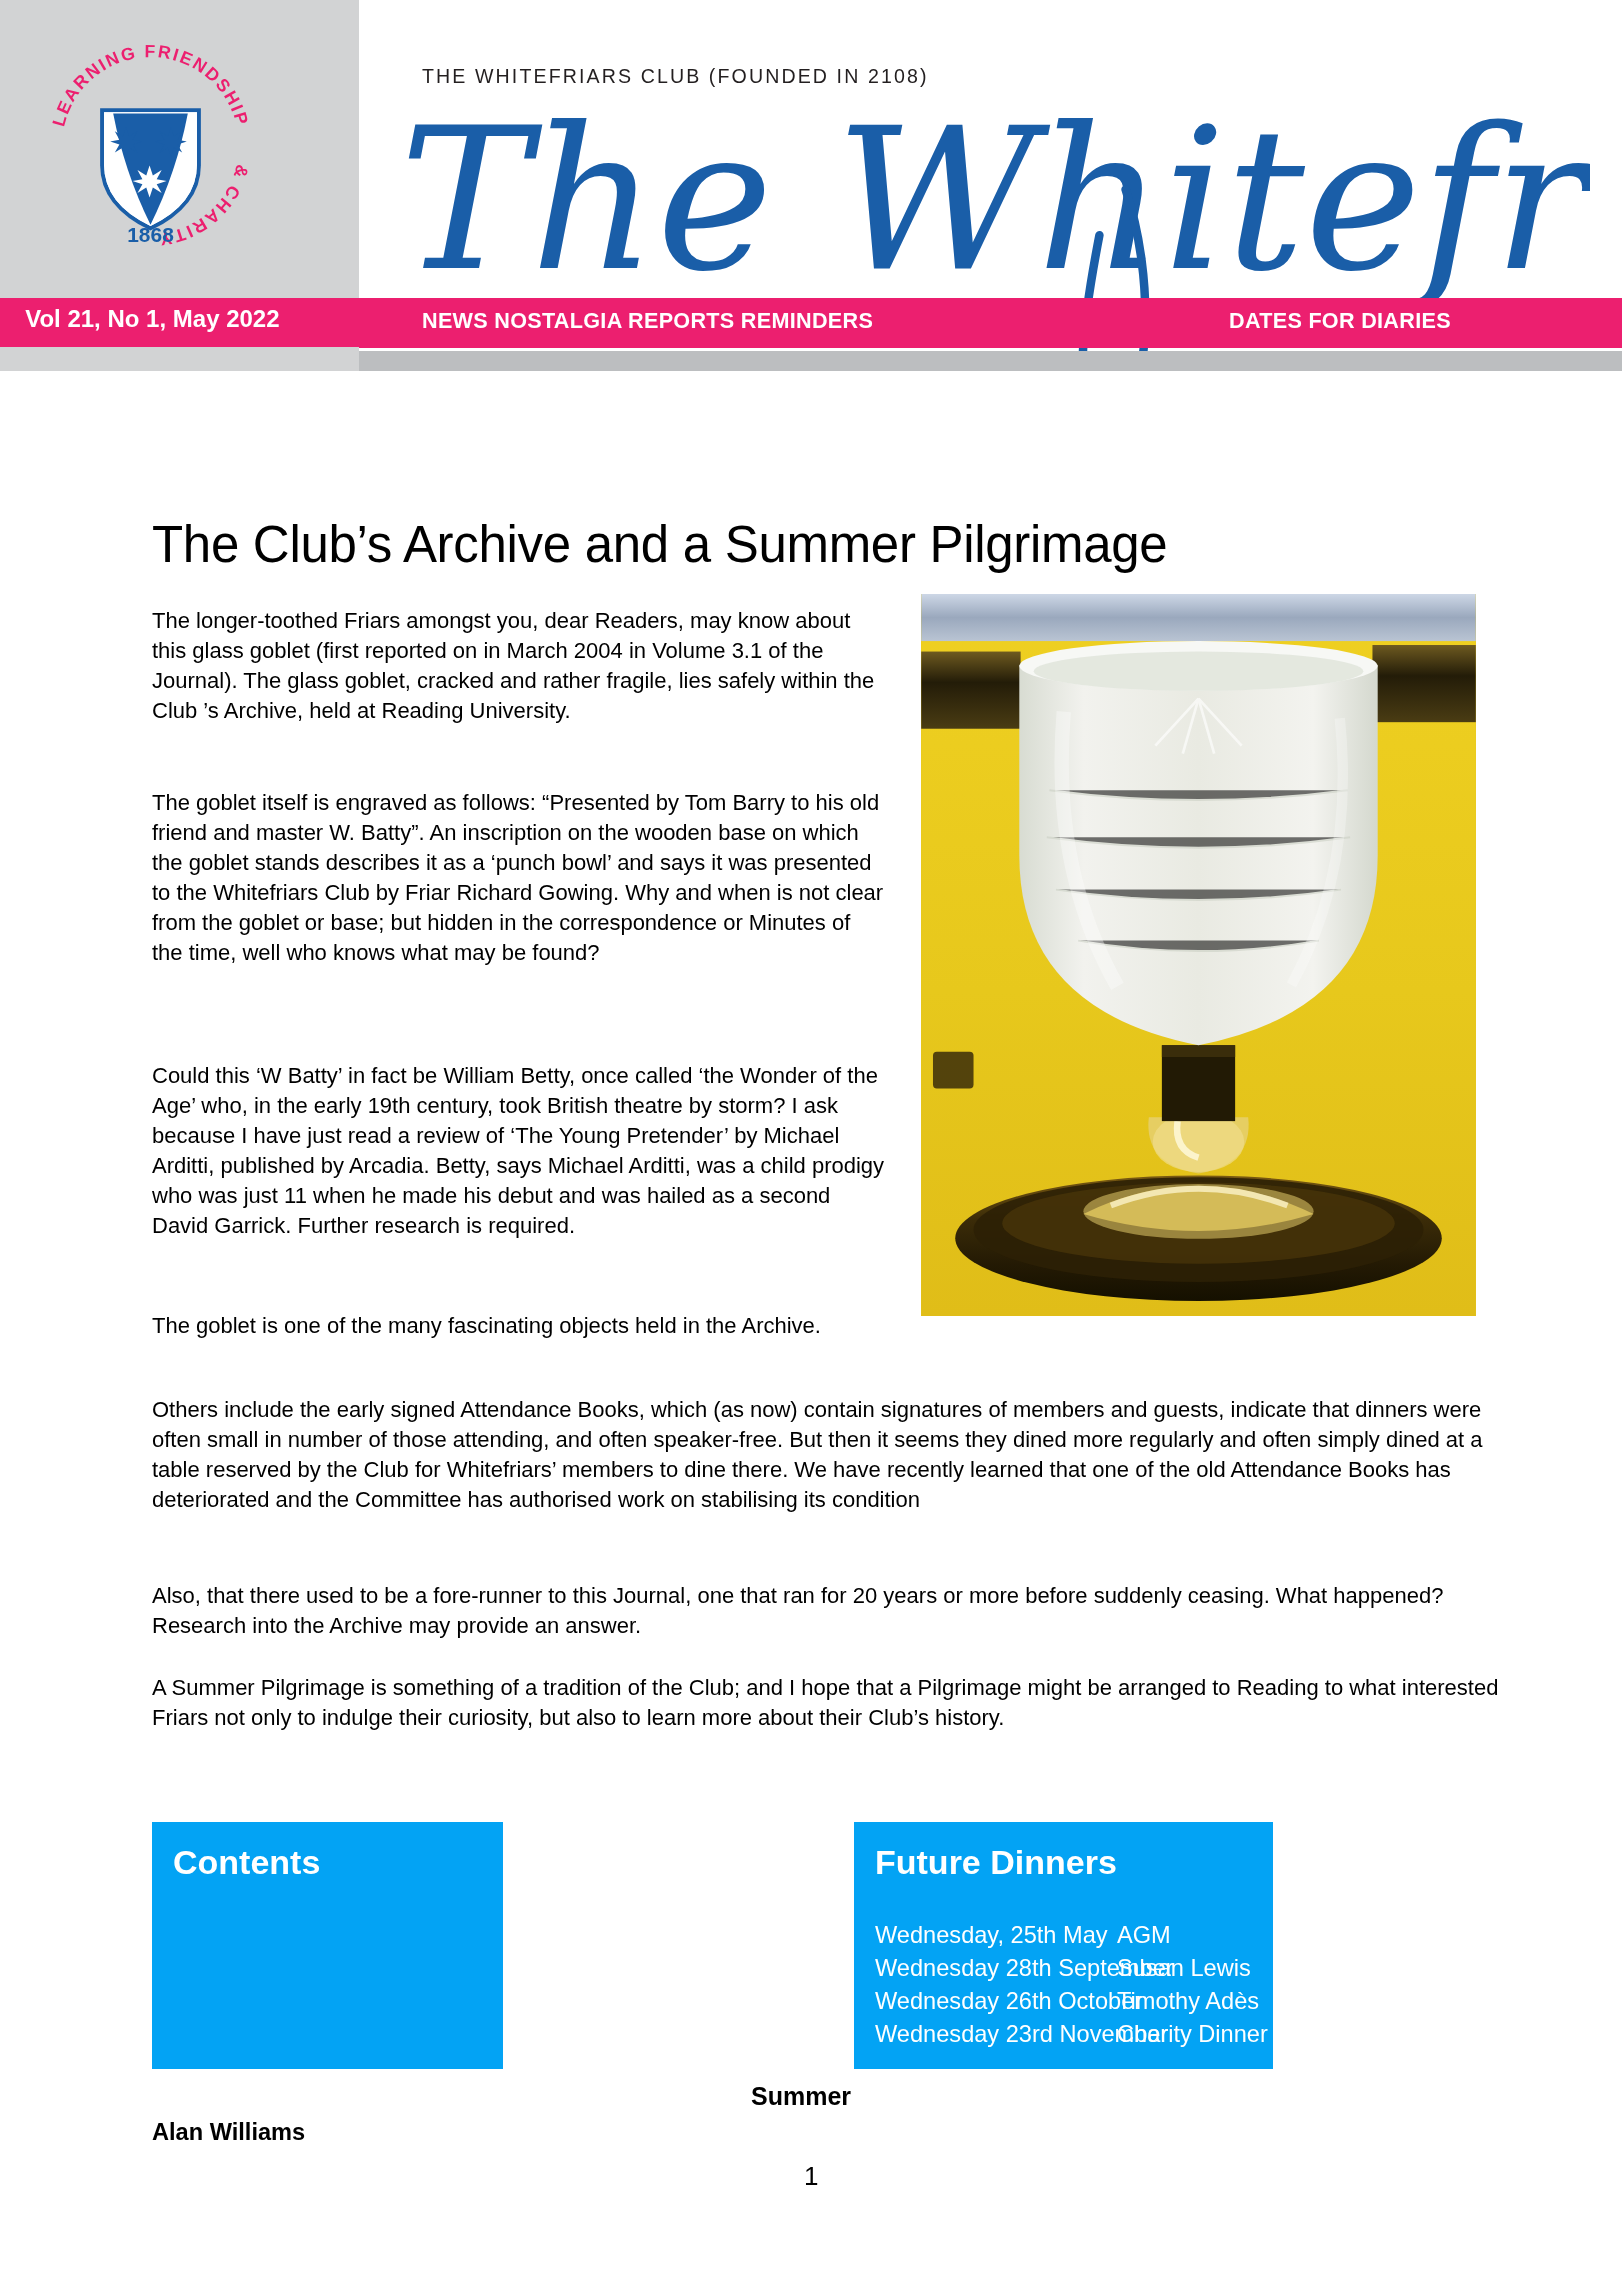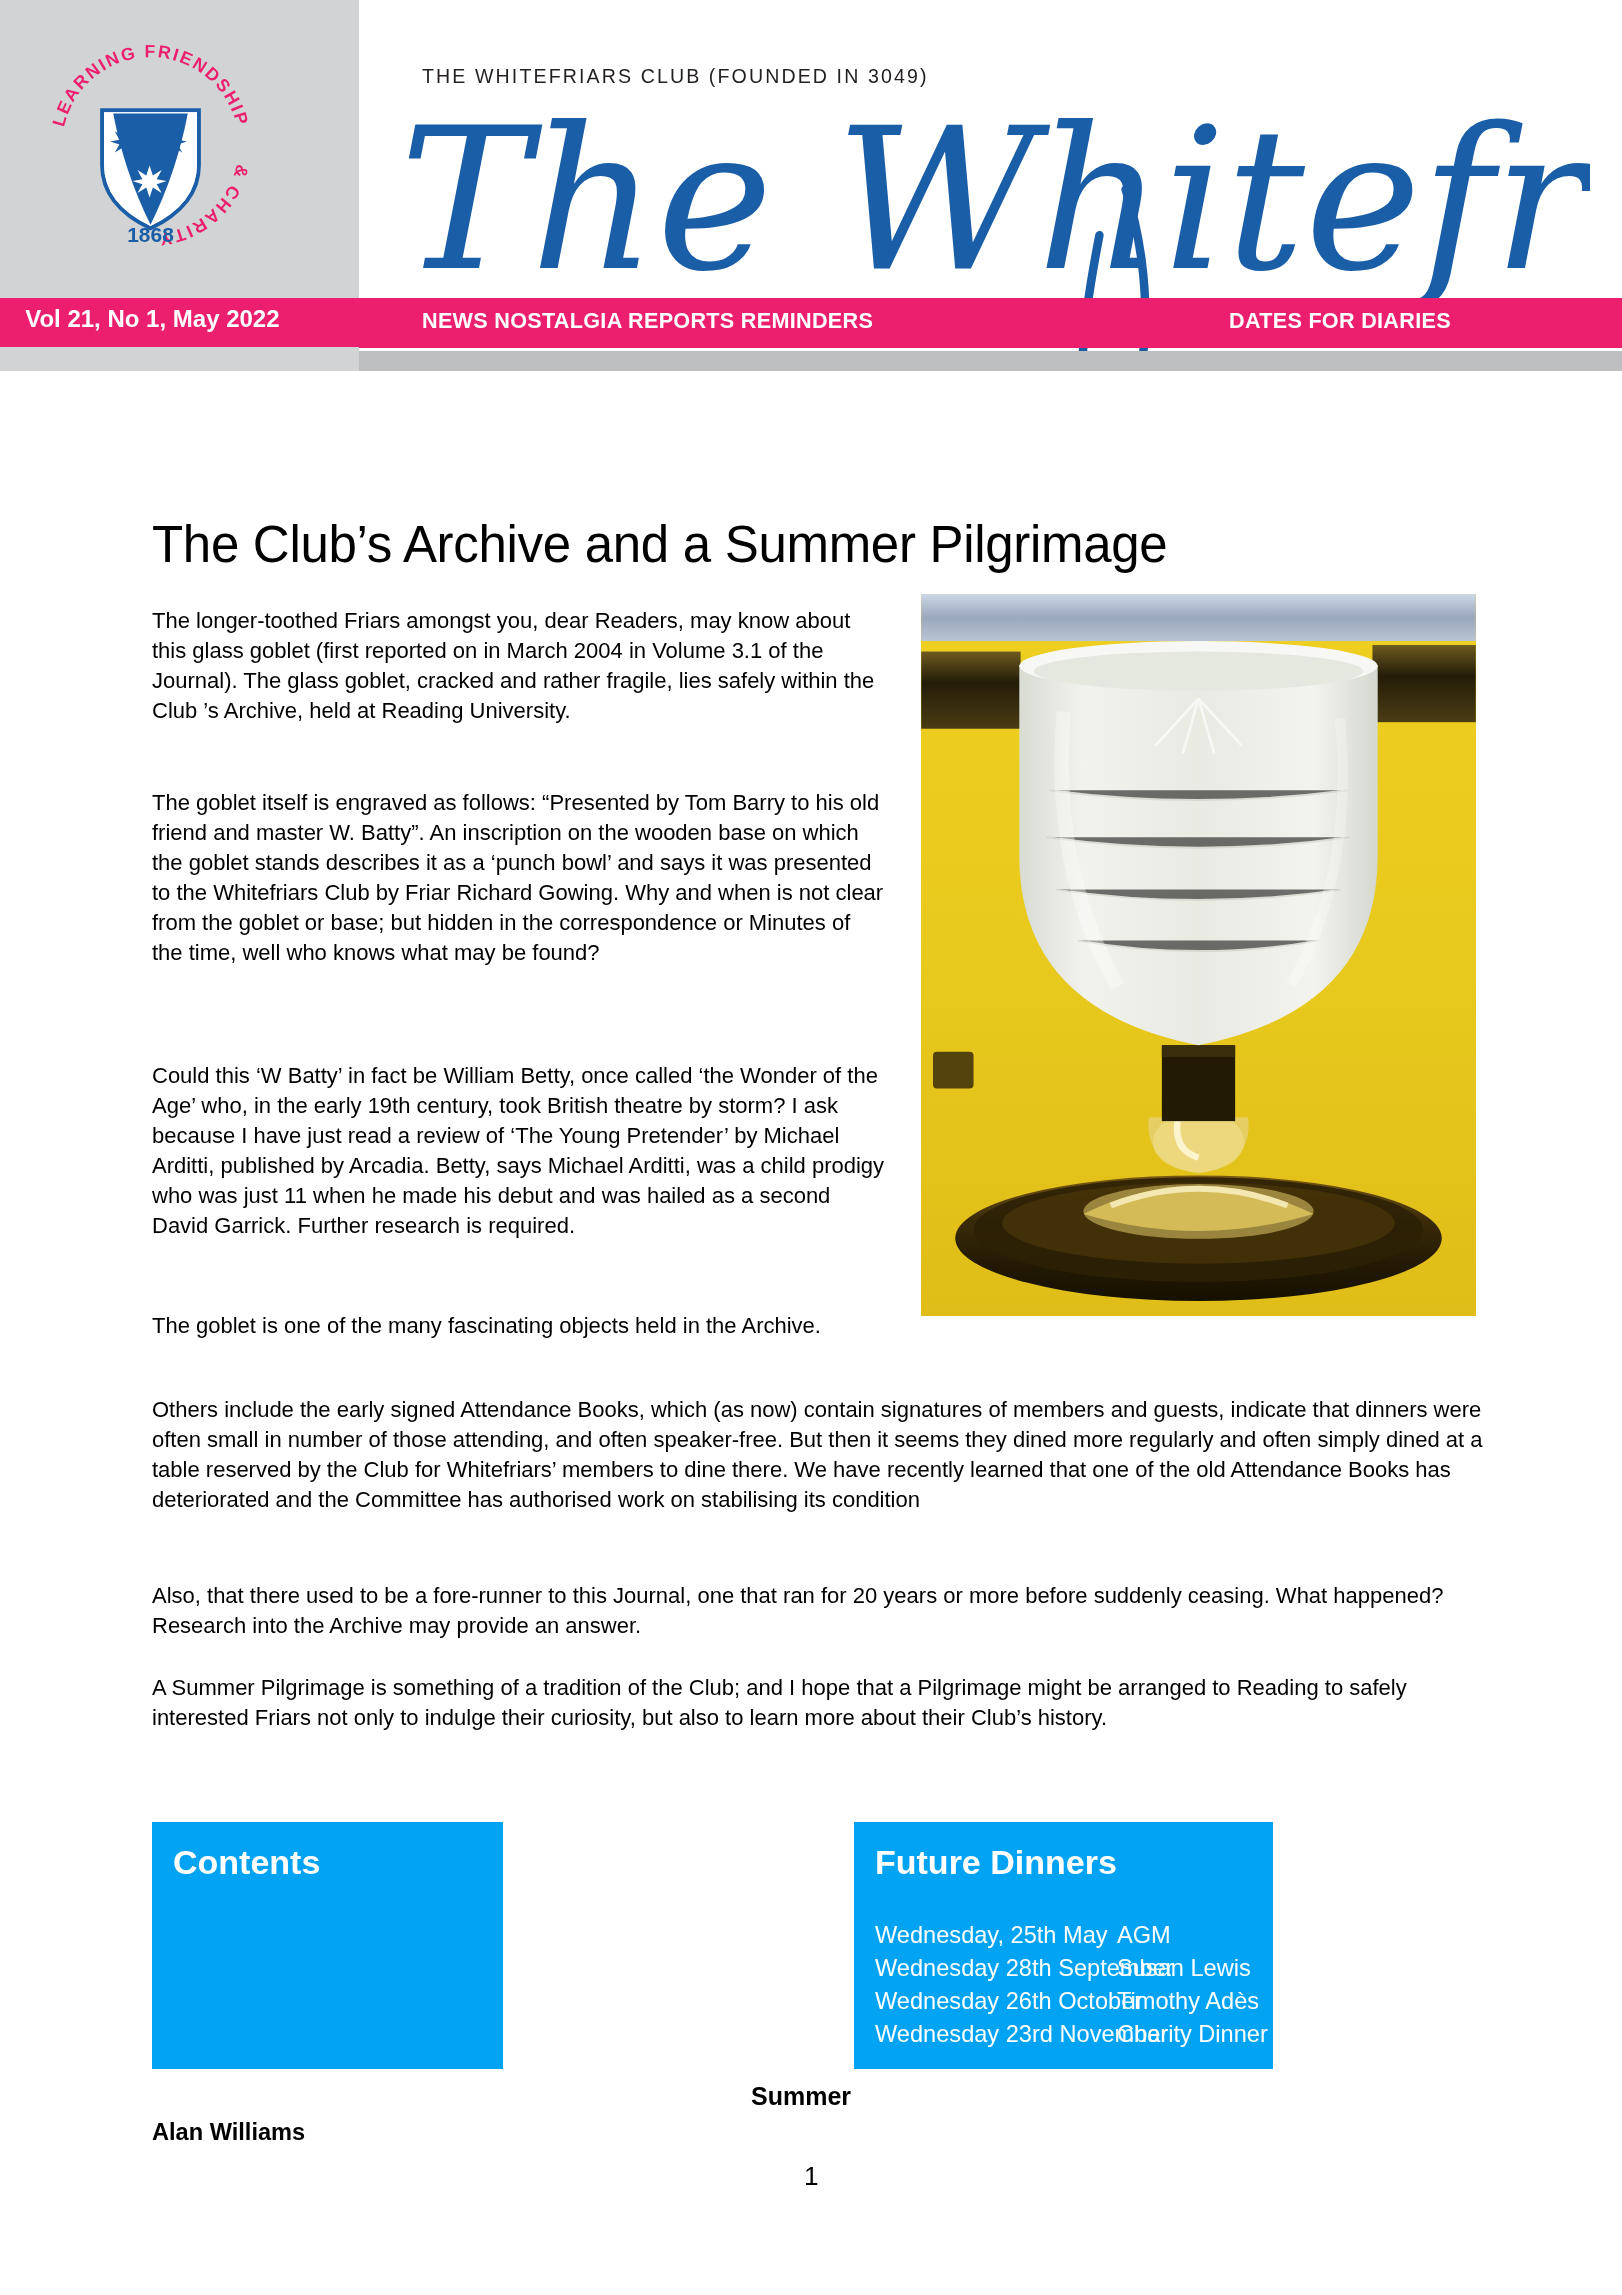--- a/index.html
+++ b/index.html
@@ -249,21 +249,21 @@
                  L 117,160 L 133,170 Z" transform="translate(-2,-6) scale(0.78) translate(128,44)"></path>
       </g>
       <g fill="#ffffff">
         <path d="M 139,152 L 145,170 L 161,160 L 152,177 L 170,180 L 152,186 L 161,202
                  L 145,192 L 139,210 L 133,192 L 117,202 L 126,186 L 108,180 L 126,177
                  L 117,160 L 133,170 Z" transform="translate(-2,-6) scale(0.84) translate(70,100)"></path>
       </g>
     </g>
   </svg>
 
-  <div class="club-line">THE WHITEFRIARS CLUB (FOUNDED IN 3049)</div>
+  <div class="club-line">THE WHITEFRIARS CLUB (FOUNDED IN 2108)</div>
 
   <svg class="wordmark" viewBox="0 0 1830 500" aria-label="The Whitefriar">
     <text x="10" y="350" font-family="DejaVu Serif, serif" font-style="italic" font-size="300" fill="#1a5ea8">The Whitefriar</text>
 
     <path d="M 1080 300 C 1055 430, 1040 545, 1075 575 C 1105 600, 1140 560, 1148 470
              C 1156 380, 1140 290, 1120 230" stroke="#1a5ea8" stroke-width="13" fill="none" stroke-linecap="round"></path>
   </svg>
 
   <div class="pink-band"></div>
   <div class="grey-band"></div>
@@ -275,21 +275,21 @@
 </div>
 
 <h1 id="article-title">The Club’s Archive and a Summer Pilgrimage</h1>
 
 <p class="col-para" id="para-1">The longer-toothed Friars amongst you, dear Readers, may know about this glass goblet (first reported on in March 2004 in Volume 3.1 of the Journal).  The glass goblet, cracked and rather fragile, lies safely within the Club ’s Archive, held at Reading University.</p>
 <p class="col-para" id="para-2">The goblet itself is engraved as follows: “Presented by Tom Barry to his old friend and master W. Batty”.  An inscription on the wooden base on which the goblet stands describes it as a ‘punch bowl’ and says it was presented to the Whitefriars Club by Friar Richard Gowing. Why and when is not clear from the goblet or base; but hidden in the correspondence or Minutes of the time, well who knows what may be found?</p>
 <p class="col-para" id="para-3">Could this ‘W Batty’ in fact be William Betty, once called ‘the Wonder of the Age’  who, in the early 19th century, took British theatre by storm? I ask because I have just read a review of ‘The Young Pretender’ by Michael Arditti, published by Arcadia. Betty, says Michael Arditti, was a child prodigy who was just 11 when he made his debut and was hailed as a second David Garrick. Further research is required.</p>
 <p class="col-para" id="para-4">The goblet is one of the many fascinating objects held in the Archive.</p>
 <p class="wide-para" id="para-5">Others include the early signed Attendance Books, which (as now) contain signatures of members and guests, indicate that dinners were often small in number of those attending, and often speaker-free. But then it seems they dined more regularly and often simply dined at a table reserved by the Club for Whitefriars’ members to dine there. We have recently learned that one of the old Attendance Books has deteriorated and the Committee has authorised work on stabilising its condition</p>
 <p class="wide-para" id="para-6">Also, that there used to be a fore-runner to this Journal, one that ran for 20 years or more before suddenly ceasing. What happened? Research into the Archive may provide an answer.</p>
-<p class="wide-para" id="para-7">A Summer Pilgrimage is something of a tradition of the Club; and I hope that a Pilgrimage might be arranged to Reading to safely interested Friars not only to indulge their curiosity, but also to learn more about their Club’s history.</p>
+<p class="wide-para" id="para-7">A Summer Pilgrimage is something of a tradition of the Club; and I hope that a Pilgrimage might be arranged to Reading to what interested Friars not only to indulge their curiosity, but also to learn more about their Club’s history.</p>
 
 <div id="goblet-photo">
   <svg viewBox="0 0 848 1104" width="555" height="722">
     <defs>
       <linearGradient id="yellowBg" x1="0" y1="0" x2="0" y2="1">
         <stop offset="0%" stop-color="#efd021"></stop>
         <stop offset="55%" stop-color="#e7c81c"></stop>
         <stop offset="100%" stop-color="#e0bd18"></stop>
       </linearGradient>
       <linearGradient id="bowlGlass" x1="0" y1="0" x2="1" y2="0">

